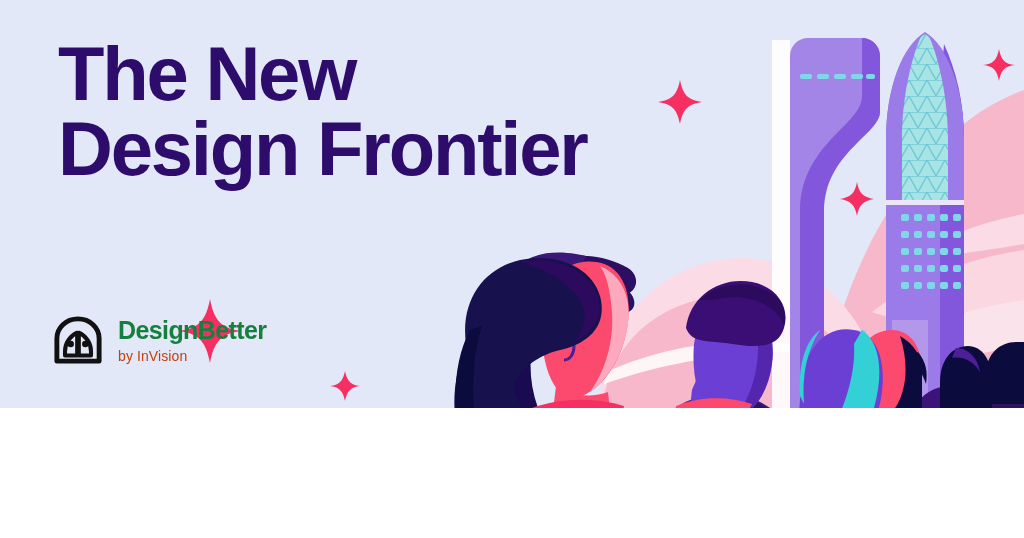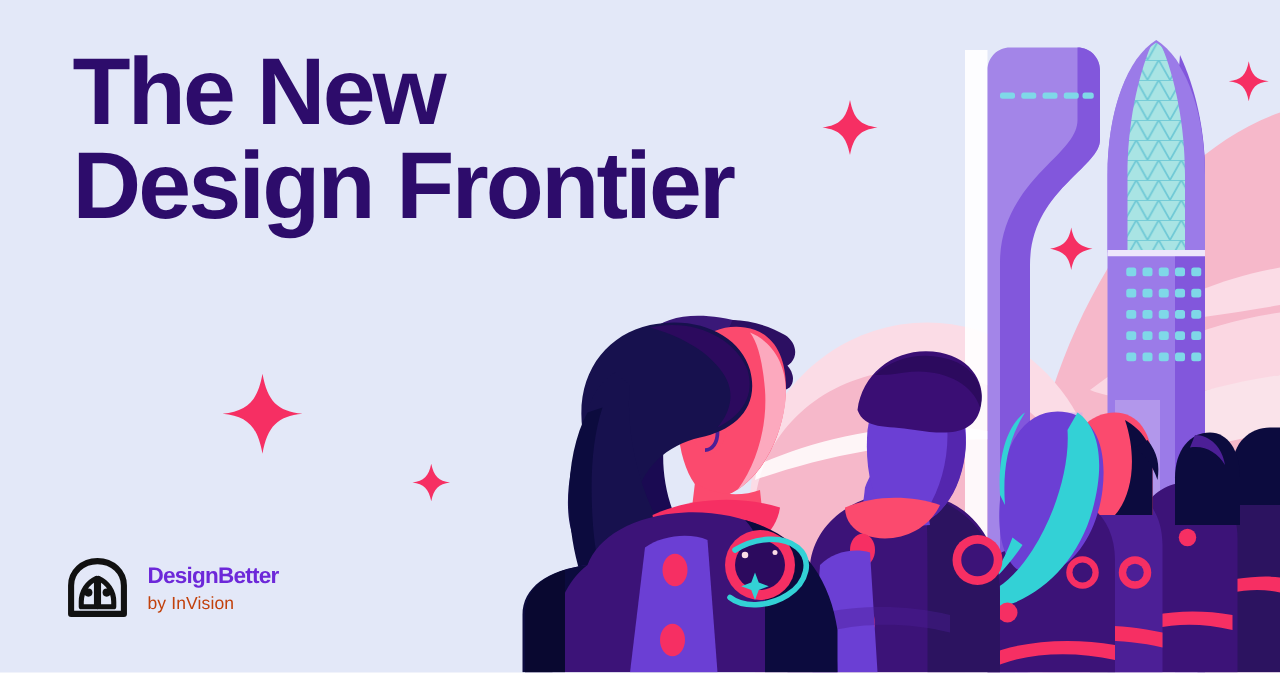--- a/index.html
+++ b/index.html
@@ -3,21 +3,21 @@
 <meta charset="utf-8">
 <style>
   html, body {
     margin: 0;
     padding: 0;
     background: #ffffff;
   }
   #poster {
     position: relative;
     width: 1024px;
-    height: 538px;
+    height: 408px;
     overflow: hidden;
     background: #E3E8F8;
     font-family: "Liberation Sans", sans-serif;
   }
   #artwork {
     position: absolute;
     left: 0; top: 0;
     width: 1024px;
     height: 538px;
   }
@@ -55,22 +55,22 @@
   }
   .brand-text {
     display: flex;
     flex-direction: column;
     justify-content: center;
     line-height: 1;
   }
   .brand-name {
     font-family: "Liberation Sans", sans-serif;
     font-weight: bold;
-    font-size: 18px;
-    color: #6d28d9;
+    font-size: 25px;
+    color: #15803d;
     letter-spacing: -0.6px;
   }
   .brand-sub {
     font-family: "Liberation Sans", sans-serif;
     font-size: 14px;
     color: #c2410c;
     margin-top: 6px;
     letter-spacing: 0.1px;
   }
 </style>

